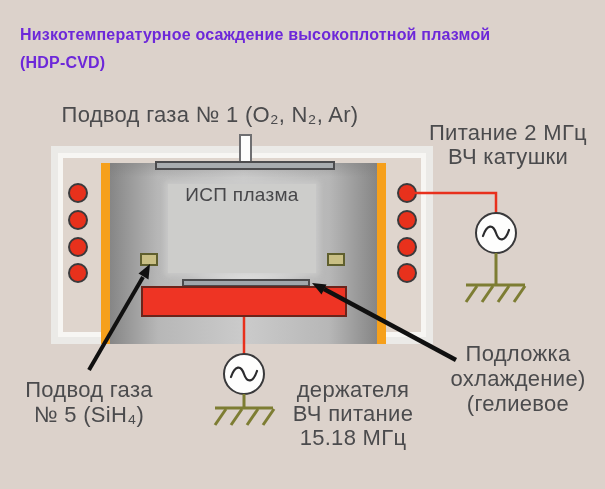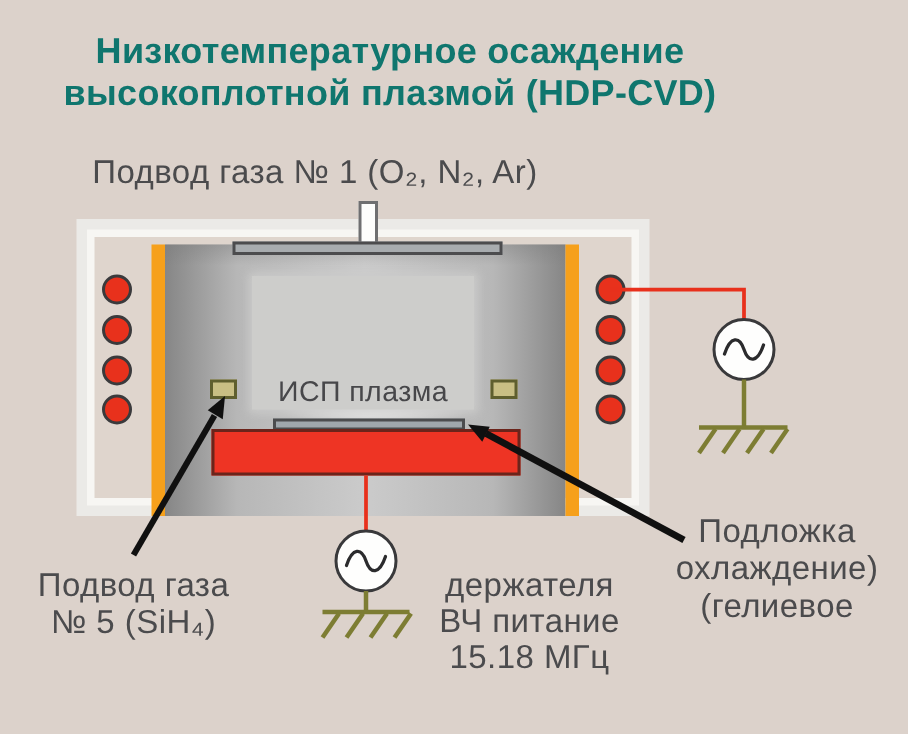--- a/index.html
+++ b/index.html
@@ -5,22 +5,22 @@
   html,body{margin:0;padding:0;background:#DCD2CB;}
   #canvas{
     position:relative;width:605px;height:489px;overflow:hidden;
     background:#DCD2CB;
     font-family:"Liberation Sans","DejaVu Sans",sans-serif;
     color:#4B4B4D;
   }
   .abs{position:absolute;}
   
   .title{
-    left:20px;top:21px;width:480px;text-align:center;
-    font-size:24px;font-weight:bold;line-height:28px;color:#0f766e;
+    left:20px;top:21px;width:480px;
+    font-size:16px;font-weight:bold;line-height:28px;color:#6d28d9;
     letter-spacing:.2px;
   }
   .lbl{font-size:22px;line-height:24px;text-align:center;letter-spacing:.3px;}
   .lbl span{display:block;}
   #lbl-gas1{left:60px;top:103px;width:300px;}
   #lbl-coilpow{left:420px;top:121px;width:176px;}
   #lbl-gas2{left:18px;top:377px;width:142px;line-height:25px;}
   #lbl-holder{left:283px;top:378px;width:140px;}
   #lbl-substrate{left:447px;top:341px;width:142px;line-height:25px;}
   
@@ -36,21 +36,21 @@
   .liner{top:163px;width:9px;height:181px;background:#F6A01B;}
   #liner-left{left:101px;}
   #liner-right{left:377px;}
   #plasma-glow{
     left:156px;top:246px;width:188px;height:46px;
     background:radial-gradient(ellipse 50% 50% at 50% 50%,rgba(255,255,255,.8),rgba(255,255,255,0) 72%);
   }
   #plasma{
     left:168px;top:184px;width:148px;height:89px;background:#CDCDCB;
     box-shadow:0 0 6px 3px rgba(205,205,203,.85);
-    display:flex;align-items:flex-end;justify-content:center;
+    display:flex;align-items:flex-start;justify-content:center;
     font-size:19px;color:#47474A;letter-spacing:.3px;
   }
   #showerhead{left:155px;top:161px;width:180px;height:9px;background:#A8ACAF;border:2px solid #4C4C4E;box-sizing:border-box;}
   #inlet-tube{left:239px;top:134px;width:13px;height:30px;background:#FDFDFC;border:2px solid #6F6F71;box-sizing:border-box;}
   .nozzle{top:253px;width:18px;height:13px;background:#C9BF84;border:2px solid #5F5F2E;box-sizing:border-box;}
   #nozzle-left{left:140px;} #nozzle-right{left:327px;}
   #wafer{left:182px;top:279px;width:128px;height:8px;background:#A0A7AC;border:2px solid #4C4C4E;box-sizing:border-box;}
   #chuck{left:141px;top:286px;width:206px;height:31px;background:#EE3424;border:2px solid #6B241B;box-sizing:border-box;}
   .dot{width:20px;height:20px;border-radius:50%;background:#E8311C;border:2px solid #3A3A3C;box-sizing:border-box;}
   #svg-overlay{left:0;top:0;pointer-events:none;}
@@ -132,20 +132,24 @@
     <g>
       <line x1="456" y1="360" x2="324" y2="289" stroke="#101010" stroke-width="4.5"></line>
       <polygon points="312,283 326.5,284.5 321.5,294.5" fill="#101010"></polygon>
     </g>
   </svg>
 
   <div class="abs lbl" id="lbl-gas1">
     <span>Подвод газа № 1 (O₂, N₂, Ar)</span>
   </div>
 
+  <div class="abs lbl" id="lbl-coilpow">
+    <span>Питание 2 МГц</span>
+    <span>ВЧ катушки</span>
+  </div>
 
   <div class="abs lbl" id="lbl-gas2">
     <span>Подвод газа</span>
     <span>№ 5 (SiH₄)</span>
   </div>
 
   <div class="abs lbl" id="lbl-holder">
     <span>держателя</span>
     <span>ВЧ питание</span>
     <span>15.18 МГц</span>

